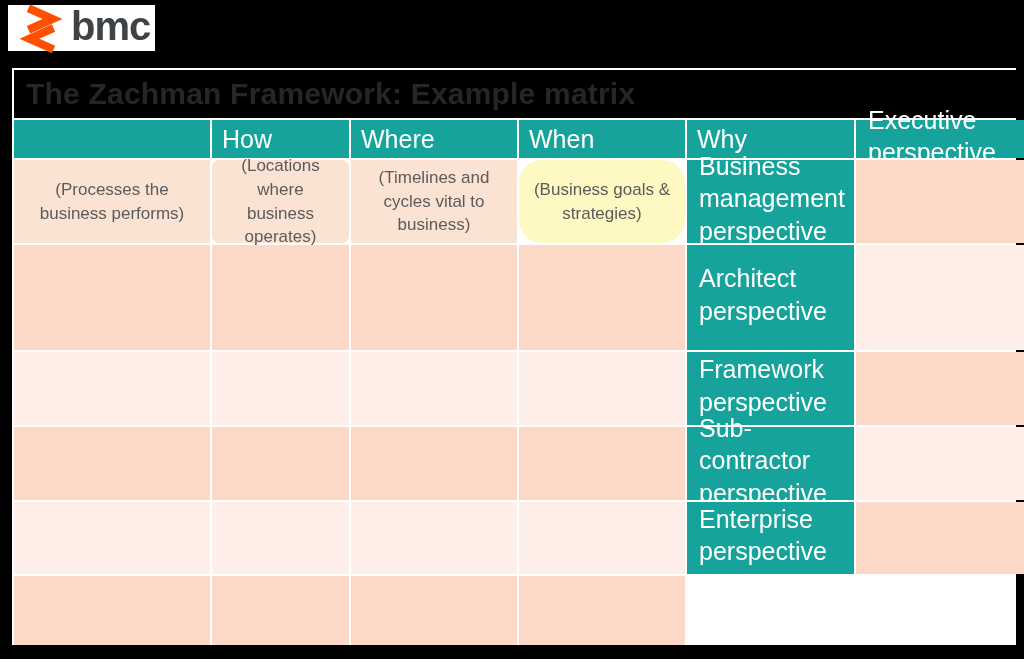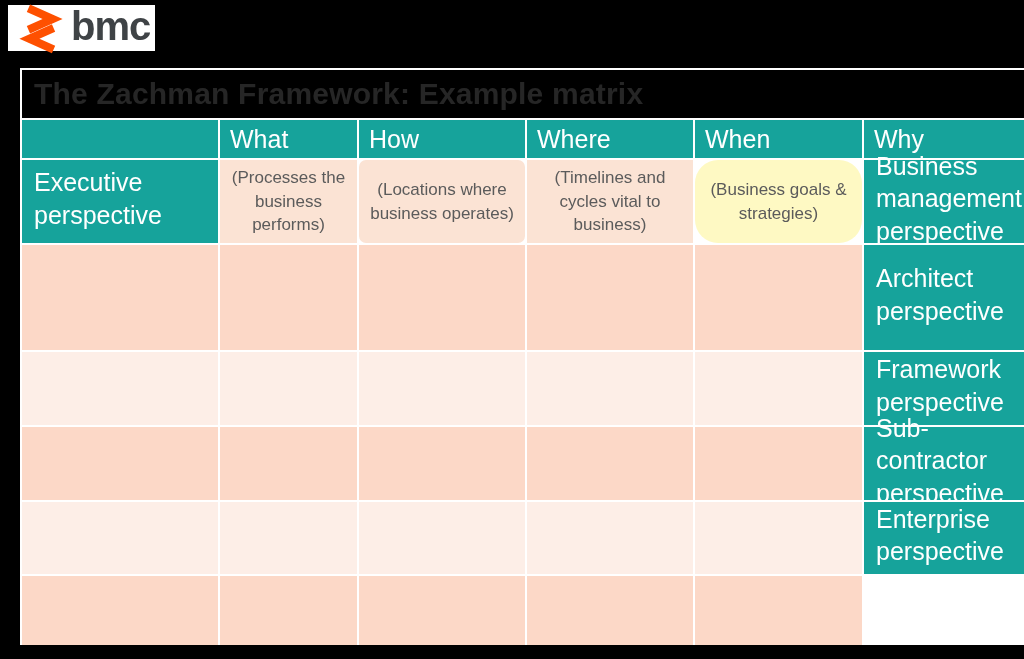--- a/index.html
+++ b/index.html
@@ -30,21 +30,21 @@
     color: #3f4346;
     letter-spacing: -1px;
     margin-left: 7px;
     line-height: 1;
     padding-bottom: 4px;
   }
 
   
   .matrix {
     position: absolute;
-    left: 20px; top: 68px;
+    left: 12px; top: 68px;
     width: 1004px;
     box-sizing: border-box;
     background: #ffffff;           
     padding: 2px 0 0 2px;
     display: grid;
     grid-template-columns: 196px 137px 166px 166px 167px 170px;
     grid-template-rows: 48px 38px 83px 105px 73px 73px 72px 69px;
     gap: 2px;
   }
 
@@ -103,21 +103,20 @@
       <polyline points="38,29 11,41 38,53" fill="none" stroke="#fe5000" stroke-width="9" stroke-linejoin="miter"></polyline>
     </svg>
     <span class="logo-text">bmc</span>
   </div>
 
   <div class="matrix">
 
     <div class="title-cell">The Zachman Framework: Example matrix</div>
 
     <div class="corner-cell"></div>
-    <div class="head-cell">What</div>
     <div class="head-cell">How</div>
     <div class="head-cell">Where</div>
     <div class="head-cell">When</div>
     <div class="head-cell">Why</div>
 
     <div class="label-cell">Executive perspective</div>
     <div class="data-cell" style="background: rgb(251, 227, 212);">(Processes the business performs)</div>
     <div class="data-cell" style="background: rgb(251, 227, 212); border-radius: 7px;">(Locations where business operates)</div>
     <div class="data-cell" style="background: rgb(251, 227, 212);">(Timelines and cycles vital to business)</div>
     <div class="data-cell" style="background: #fef9c3; border-radius: 23px;">(Business goals &amp; strategies)</div>

